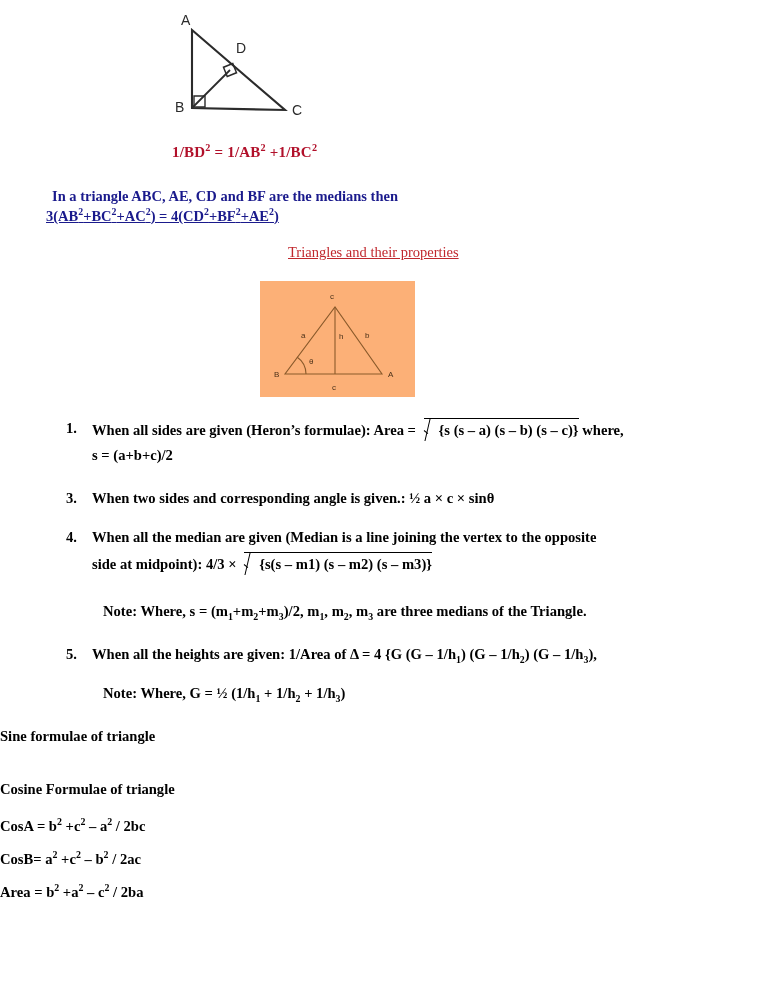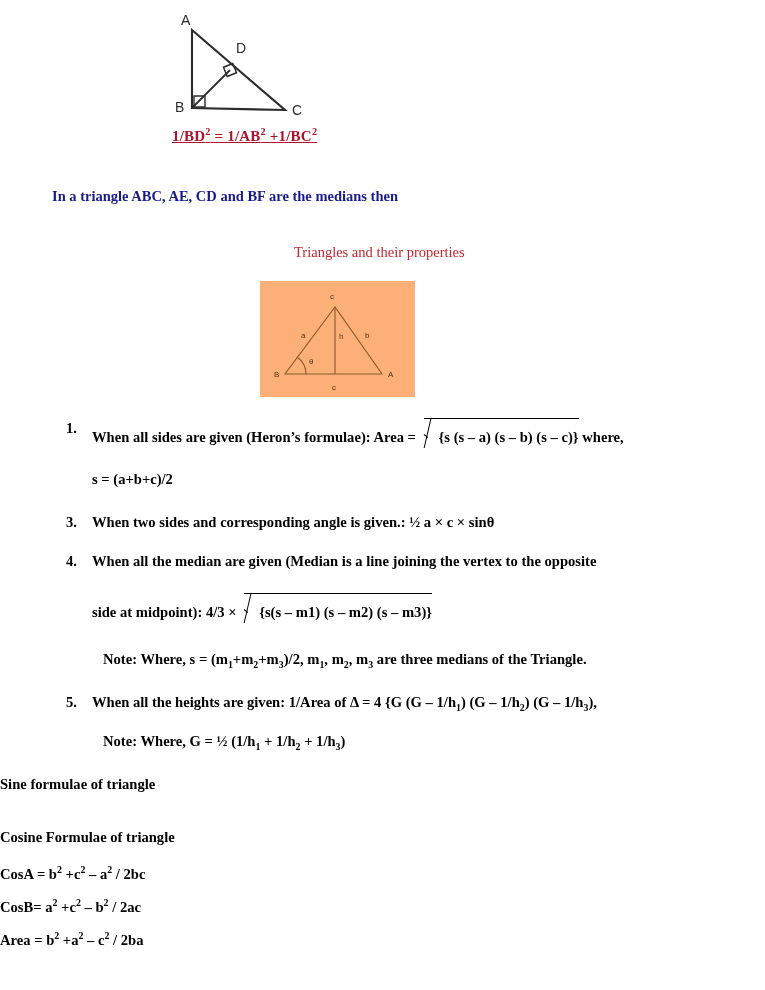--- a/index.html
+++ b/index.html
@@ -28,44 +28,44 @@
   
   .red-formula {
     position: absolute;
     color: #b1102a;
     font-weight: bold;
     font-size: 15px;
     letter-spacing: .2px;
   }
   #formula-bd {
     left: 172px;
-    top: 128px;
-    text-decoration: underline;
+    top: 144px;
   }
 
   
   .navy-block {
     position: absolute;
     left: 46px;
     top: 186px;
     color: #1a1a8c;
     font-weight: bold;
     font-size: 14.5px;
     line-height: 20px;
   }
   .navy-line1 { display: block; padding-left: 6px; }
   .navy-line2 { display: block; text-decoration: underline; width: max-content; }
 
   
   #heading-triangles {
     position: absolute;
-    left: 294px;
+    left: 288px;
     top: 244px;
     color: #c0272d;
     font-size: 14.5px;
+    text-decoration: underline;
   }
 
   
   #fig-orange {
     position: absolute;
     left: 260px;
     top: 281px;
     width: 155px;
     height: 116px;
     background: #fcb077;
@@ -87,21 +87,21 @@
     padding-left: 92px;
     padding-right: 18px;
     margin-bottom: 6px;
   }
   .item .num {
     position: absolute;
     left: 66px;
     top: 0;
     font-weight: bold;
   }
-  .item .l2 { display: block; margin-top: 21px; }
+  .item .l2 { display: block; margin-top: 4px; }
   .note {
     font-size: 14.6px;
     font-weight: bold;
     line-height: 21px;
     padding-left: 103px;
     padding-right: 18px;
     margin-bottom: 6px;
   }
   .plain {
     font-size: 14.6px;
@@ -113,21 +113,21 @@
   .sp-16 { height: 16px; }
   .sp-20 { height: 20px; }
 
   
   .radical {
     display: inline-block;
     position: relative;
     padding-left: 15px;
     border-top: 1.4px solid #000;
     margin-left: 4px;
-    padding-top: 8px;
+    padding-top: 1px;
   }
   .radical::before {
     content: "";
     position: absolute;
     left: 3px;
     top: 0px;
     width: 8px;
     height: 100%;
     border-left: 1.4px solid #000;
     transform: skewX(-13deg);
@@ -164,20 +164,21 @@
     <text x="124" y="107" font-family="'Liberation Sans',sans-serif" font-size="14" fill="#2b2b2b">C</text>
   </svg>
 </div>
 
 <div class="red-formula" id="formula-bd">
   <span>1/BD</span><sup>2</sup><span> = 1/AB</span><sup>2</sup><span> +1/BC</span><sup>2</sup>
 </div>
 
 <div class="navy-block">
   <span class="navy-line1">In a triangle ABC, AE, CD  and BF are the medians then</span>
+  <span class="navy-line2"><span>3(AB</span><sup>2</sup><span>+BC</span><sup>2</sup><span>+AC</span><sup>2</sup><span>) = 4(CD</span><sup>2</sup><span>+BF</span><sup>2</sup><span>+AE</span><sup>2</sup><span>)</span></span>
 </div>
 
 <div id="heading-triangles">Triangles and their properties</div>
 
 <div id="fig-orange">
   <svg width="155" height="116" viewBox="0 0 155 116">
 
     <polygon points="25,93 122,93 75,26" fill="none" stroke="#8a5a2b" stroke-width="1.1"></polygon>
 
     <line x1="75" y1="26" x2="75" y2="93" stroke="#8a5a2b" stroke-width="1.1"></line>

